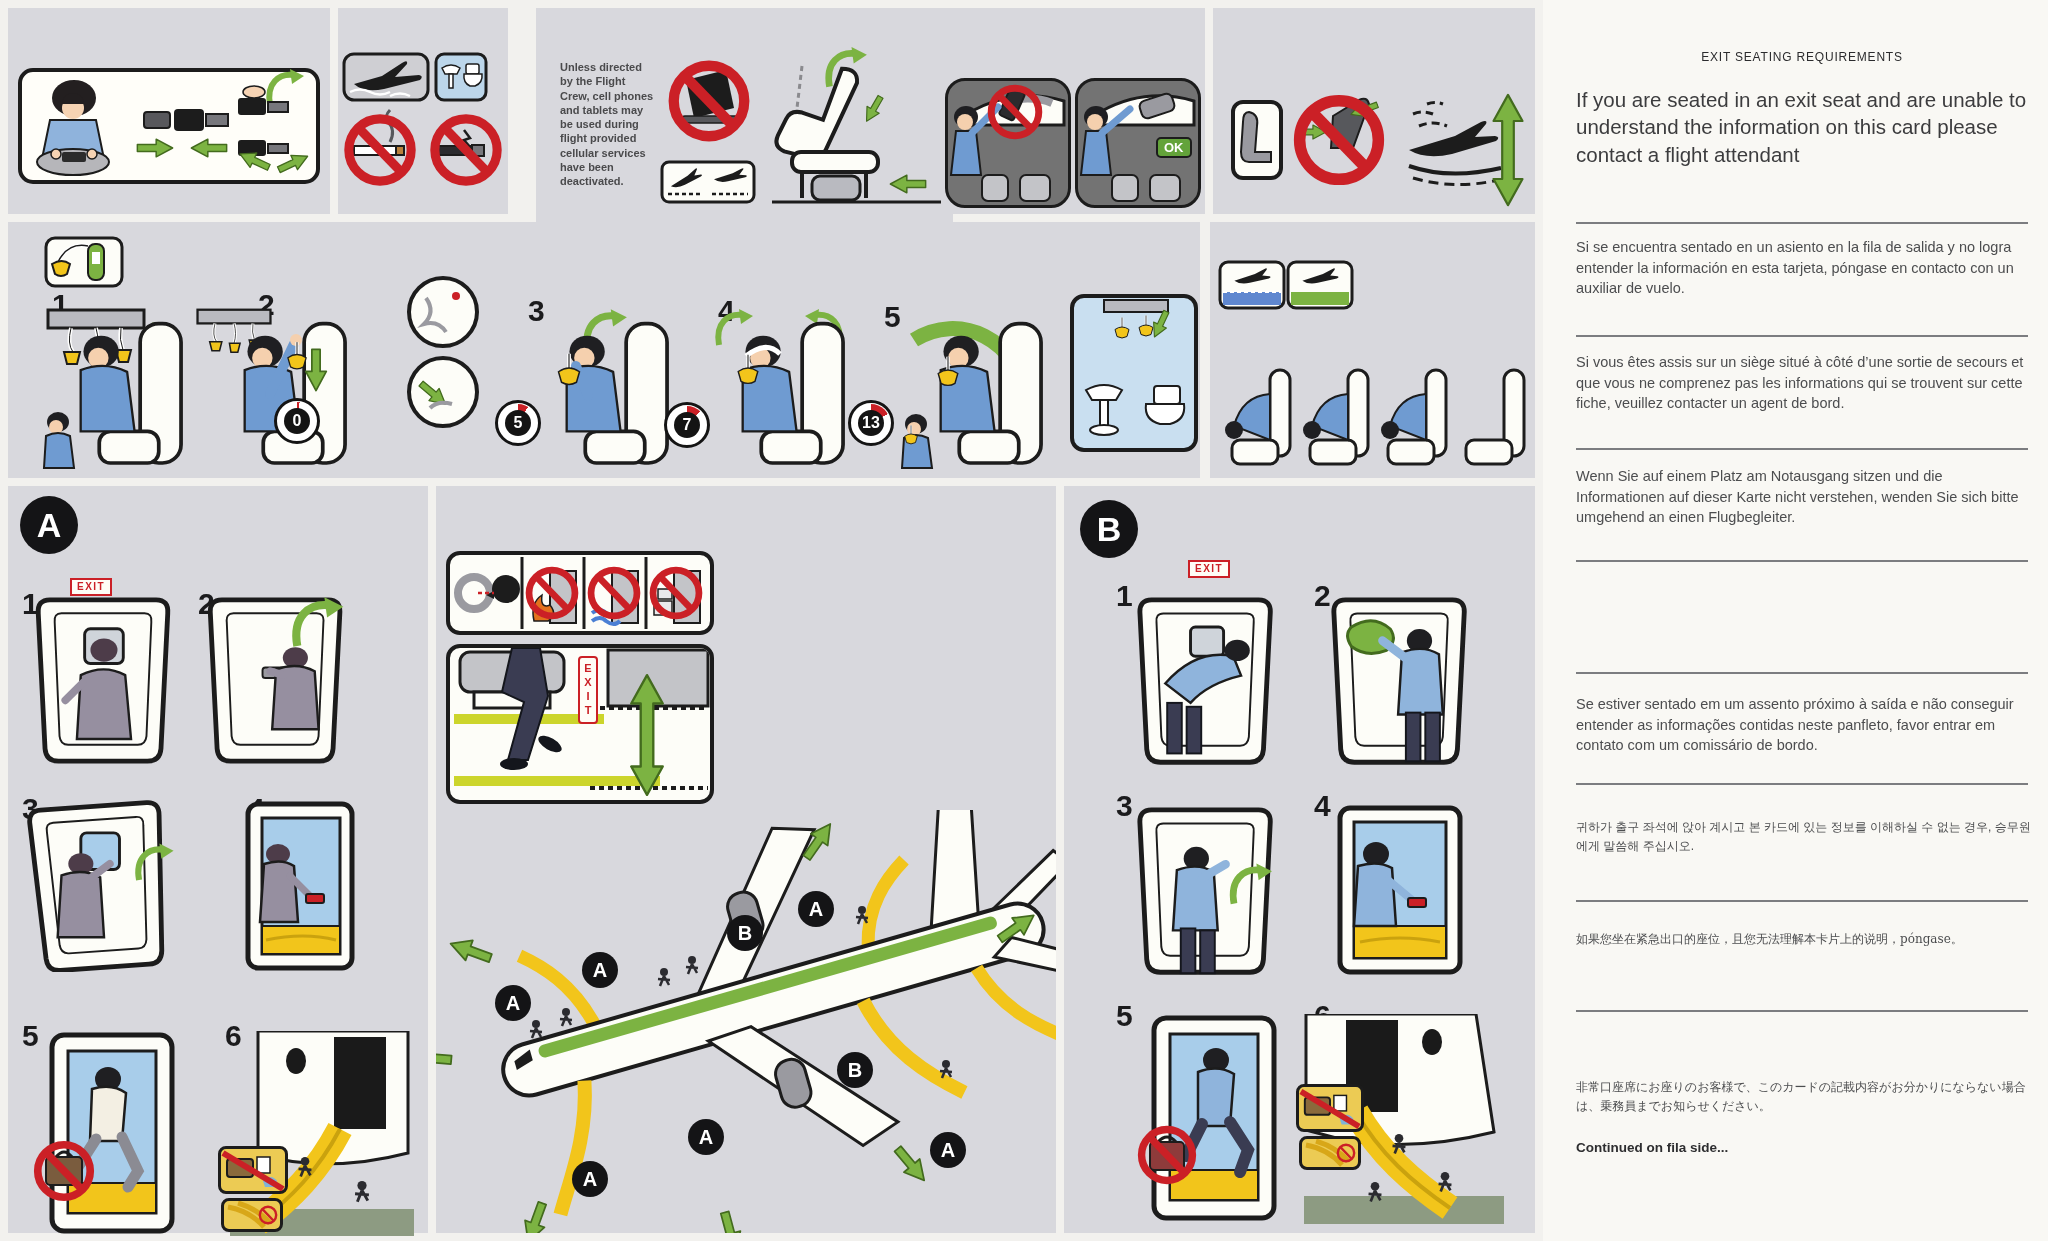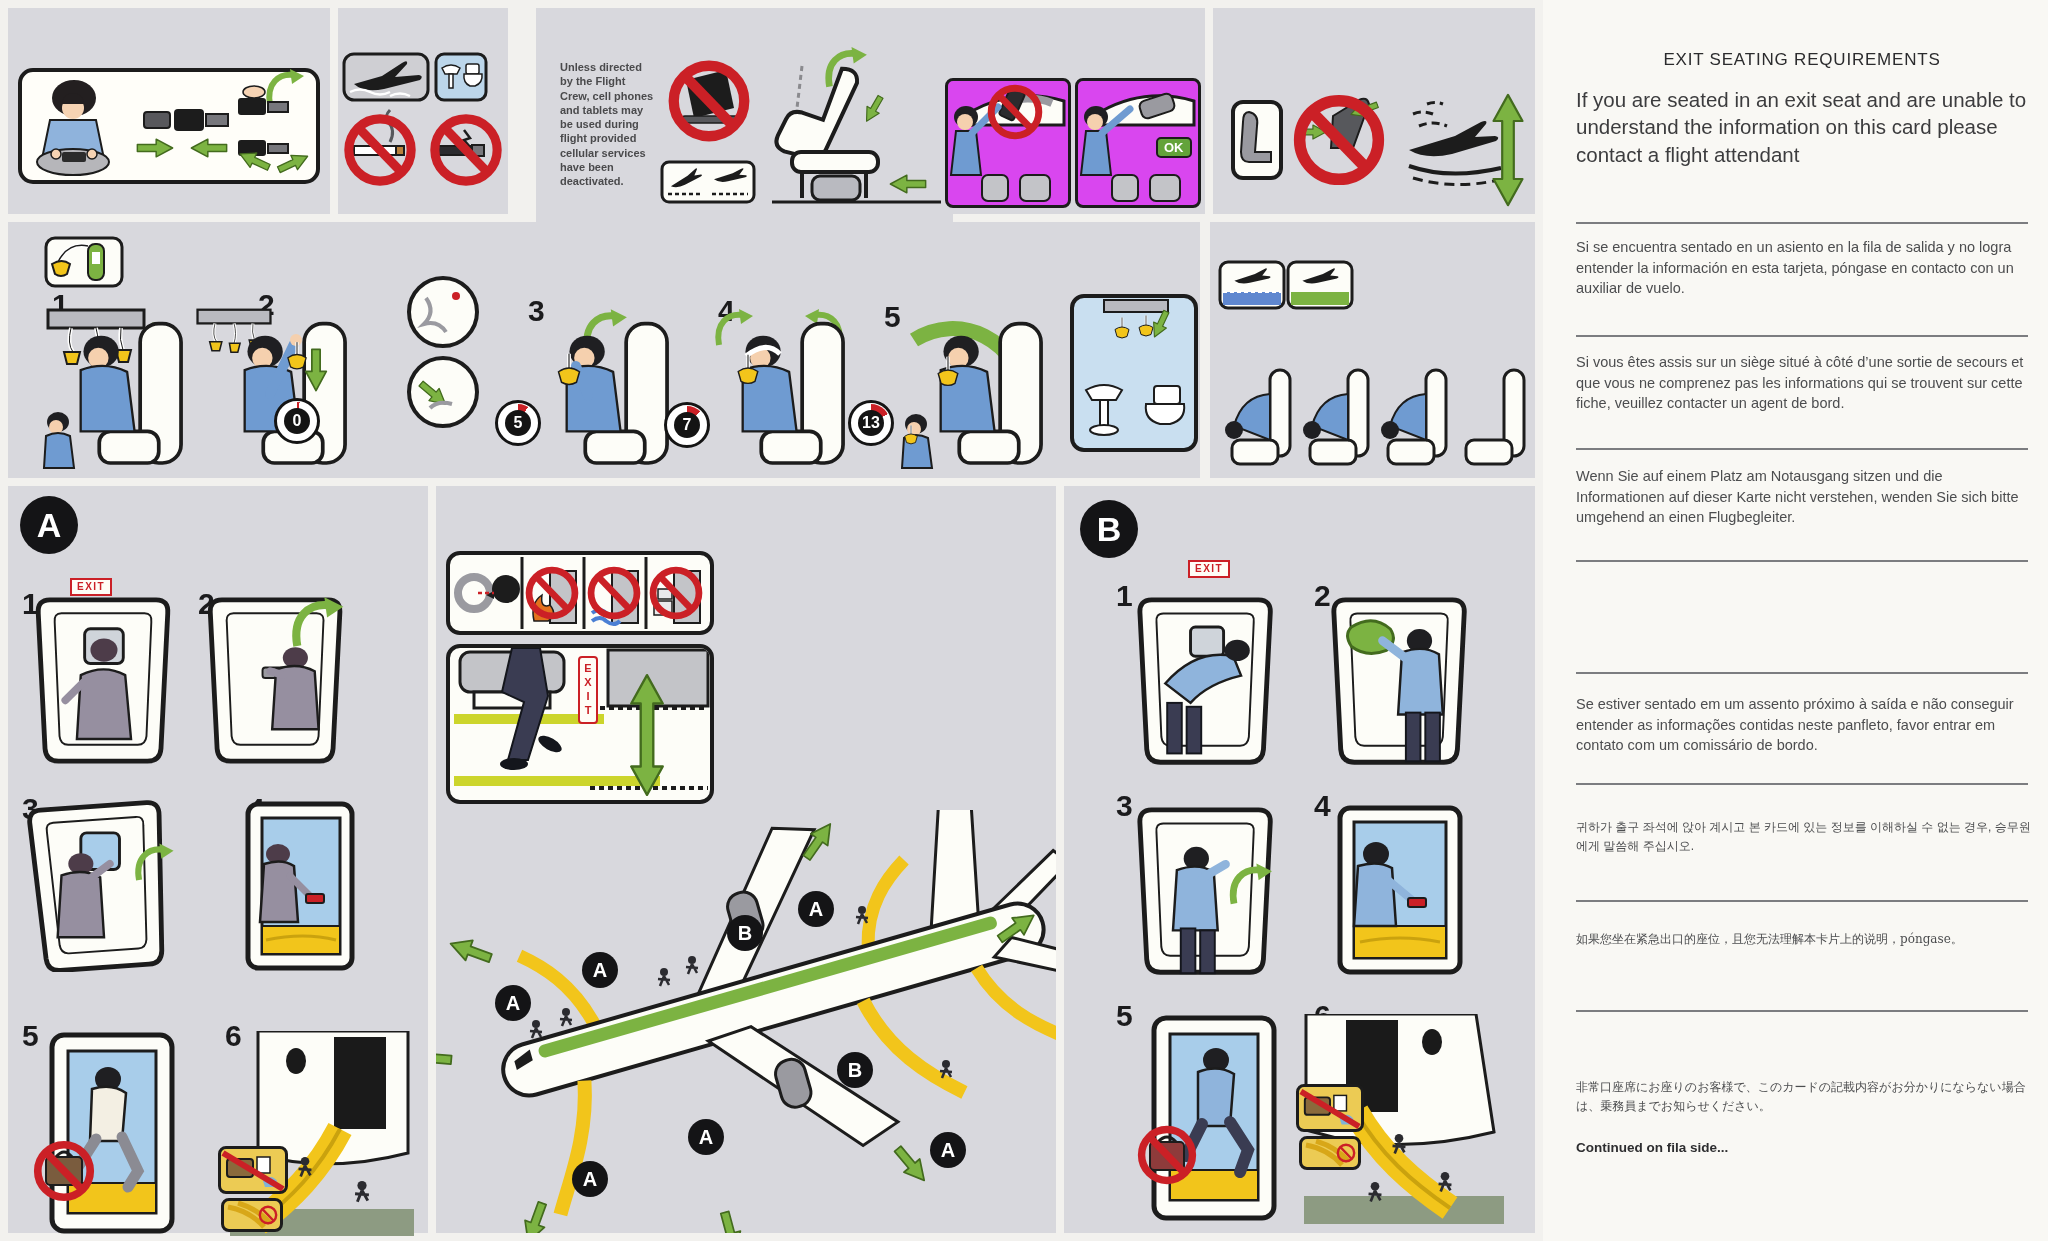--- a/index.html
+++ b/index.html
@@ -16,27 +16,27 @@
              font-weight:700;font-size:10px;letter-spacing:1.5px;text-align:center;
              padding:1px 5px;line-height:1.2;}
   .exit-vert{position:absolute;background:#fffdf6;border:2px solid #cb2026;color:#cb2026;
              font-weight:700;font-size:11px;writing-mode:vertical-rl;text-orientation:upright;
              letter-spacing:2px;padding:4px 2px;border-radius:4px;}
   .timer{position:absolute;width:46px;height:46px;border-radius:50%;
          border:3px solid #141414;box-sizing:border-box;background:#fff;}
   .timer .face{position:absolute;inset:1px;border-radius:50%;}
   .timer .core{position:absolute;inset:7px;background:#141414;border-radius:50%;color:#fff;
                font-weight:700;font-size:16px;display:flex;align-items:center;justify-content:center;}
-  .tile{position:absolute;background:#d946ef;border:3px solid #1c1c1c;border-radius:8px;box-sizing:border-box;}
+  .tile{position:absolute;background:#737373;border:3px solid #1c1c1c;border-radius:20px;box-sizing:border-box;}
   .picto{position:absolute;background:#eccb54;border:3px solid #1c1c1c;border-radius:8px;box-sizing:border-box;}
   .ok-badge{position:absolute;background:#63a33a;border:2px solid #1c1c1c;border-radius:5px;
             color:#fff;font-weight:700;font-size:13px;padding:1px 6px;}
   .sidebar{position:absolute;left:1543px;top:0;width:505px;height:1241px;background:#f9f8f4;color:#4a4b4d;}
   .sb-title{position:absolute;left:33px;top:50px;width:452px;text-align:center;
-            font-size:17px;letter-spacing:.8px;color:#2b2b2d;font-weight:400;}
+            font-size:12px;letter-spacing:.8px;color:#2b2b2d;font-weight:400;}
   .sb-en{position:absolute;left:33px;top:86px;width:460px;font-size:20.5px;line-height:1.33;color:#3c3c3e;}
   .sb-p{position:absolute;left:33px;width:456px;font-size:14.5px;line-height:1.42;color:#4c4d4f;}
   .sb-cjk{font-size:12px;line-height:1.6;}
   .sb-zh{font-family:"DejaVu Serif","Liberation Serif",serif;}
   .rule{position:absolute;left:33px;width:452px;height:2px;background:#7c7d80;}
   .sb-footer{position:absolute;left:33px;top:1140px;font-size:13.5px;font-weight:700;color:#2e2e30;}
   .note{position:absolute;font-size:11px;font-weight:700;color:#4a4a4c;line-height:1.3;}
   svg{display:block;}
 </style>
 </head>

